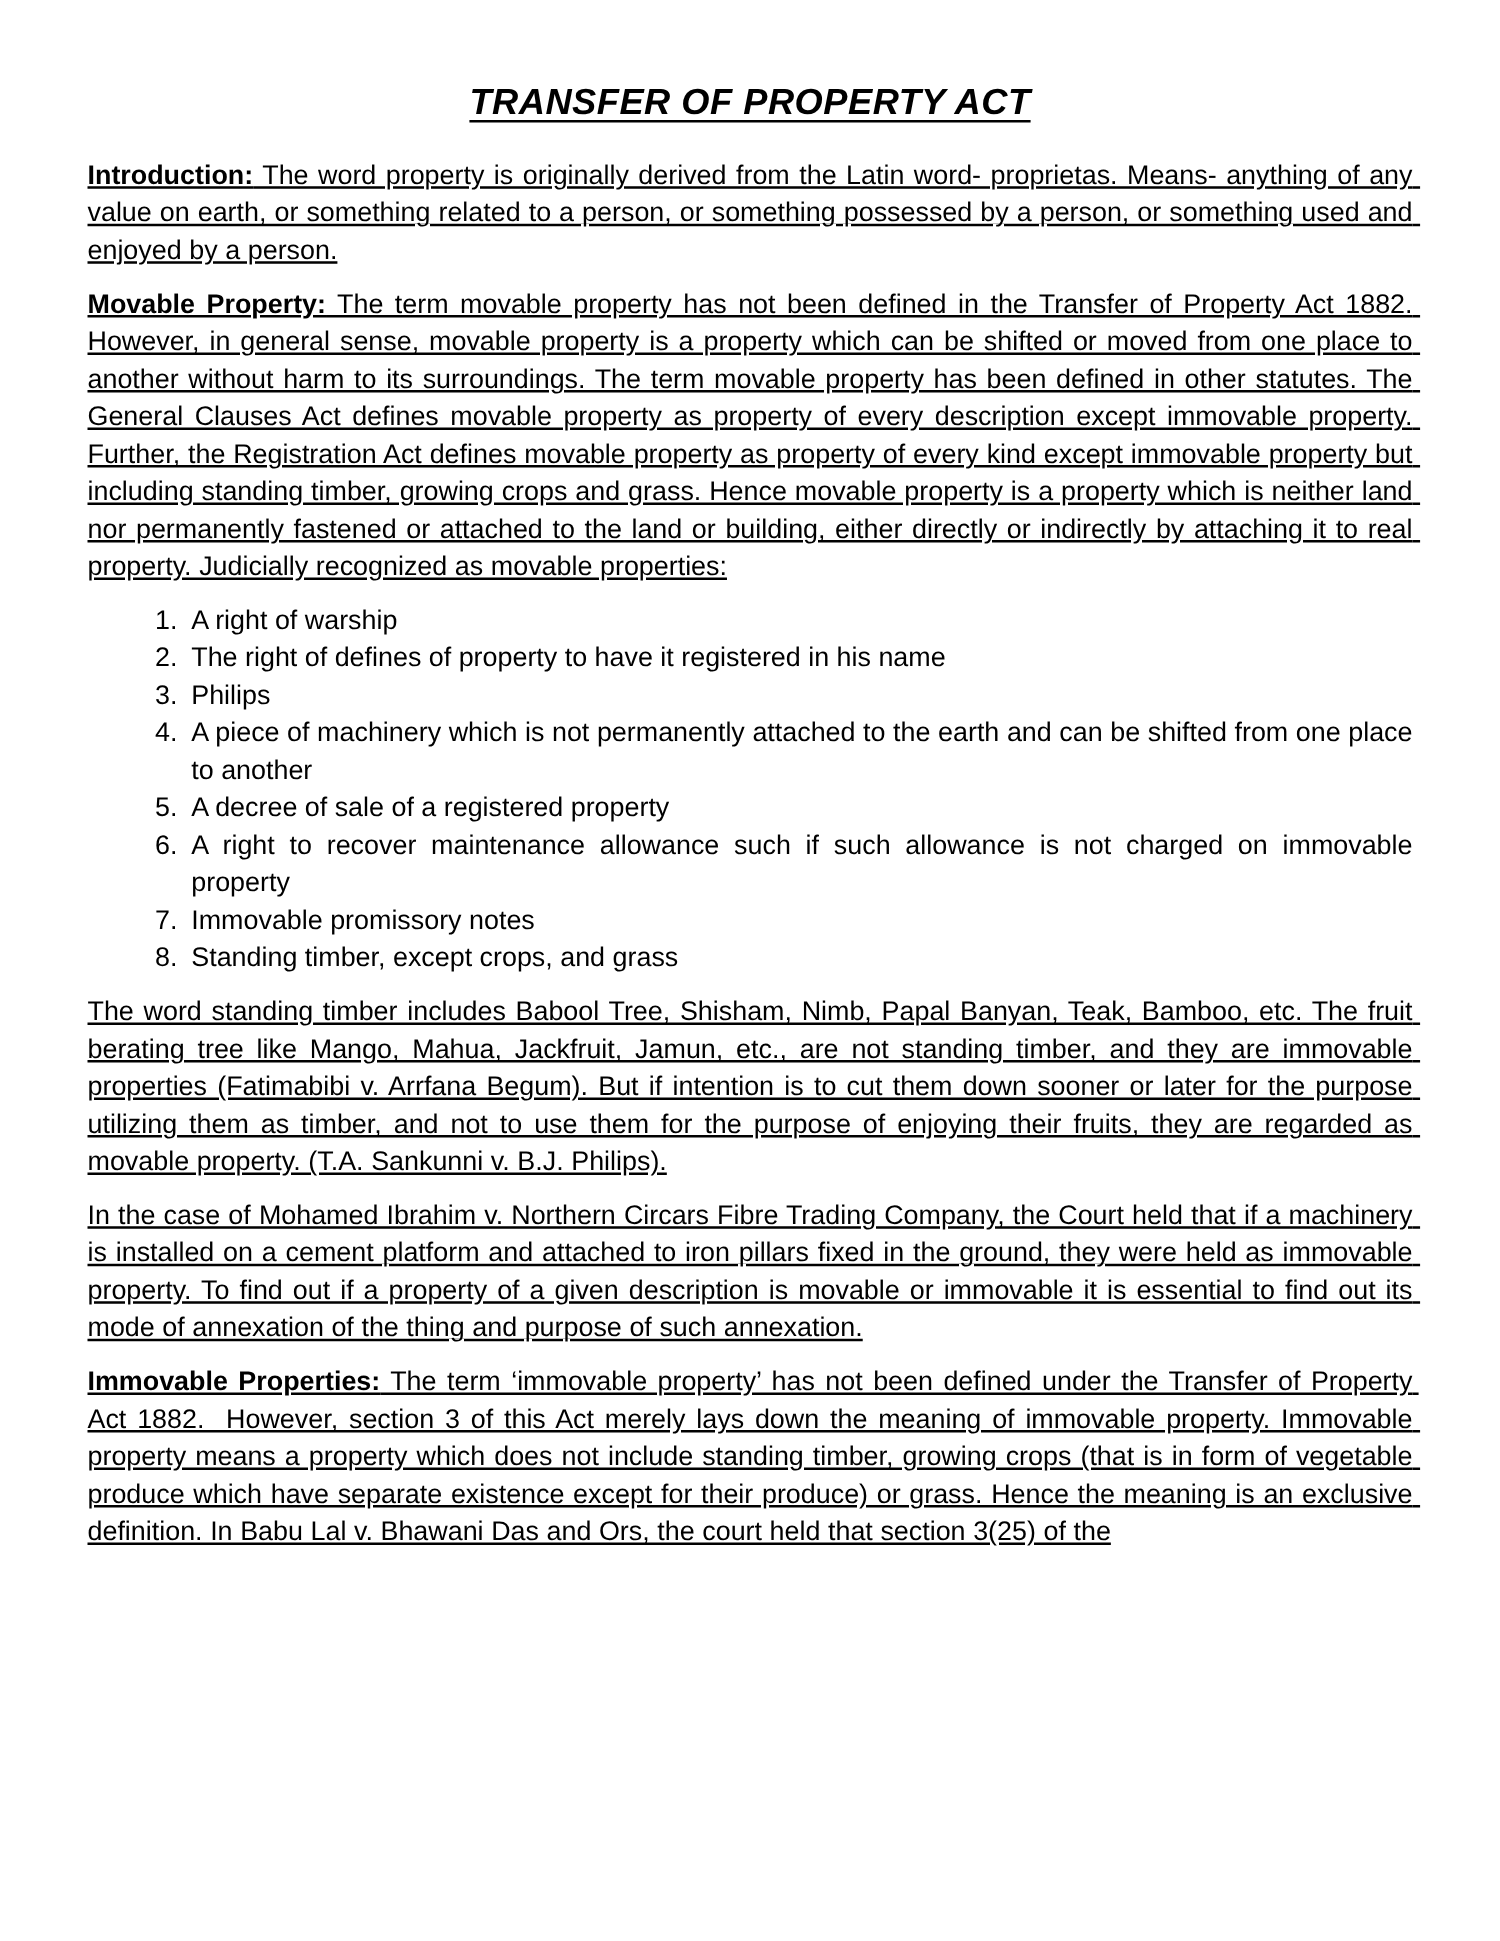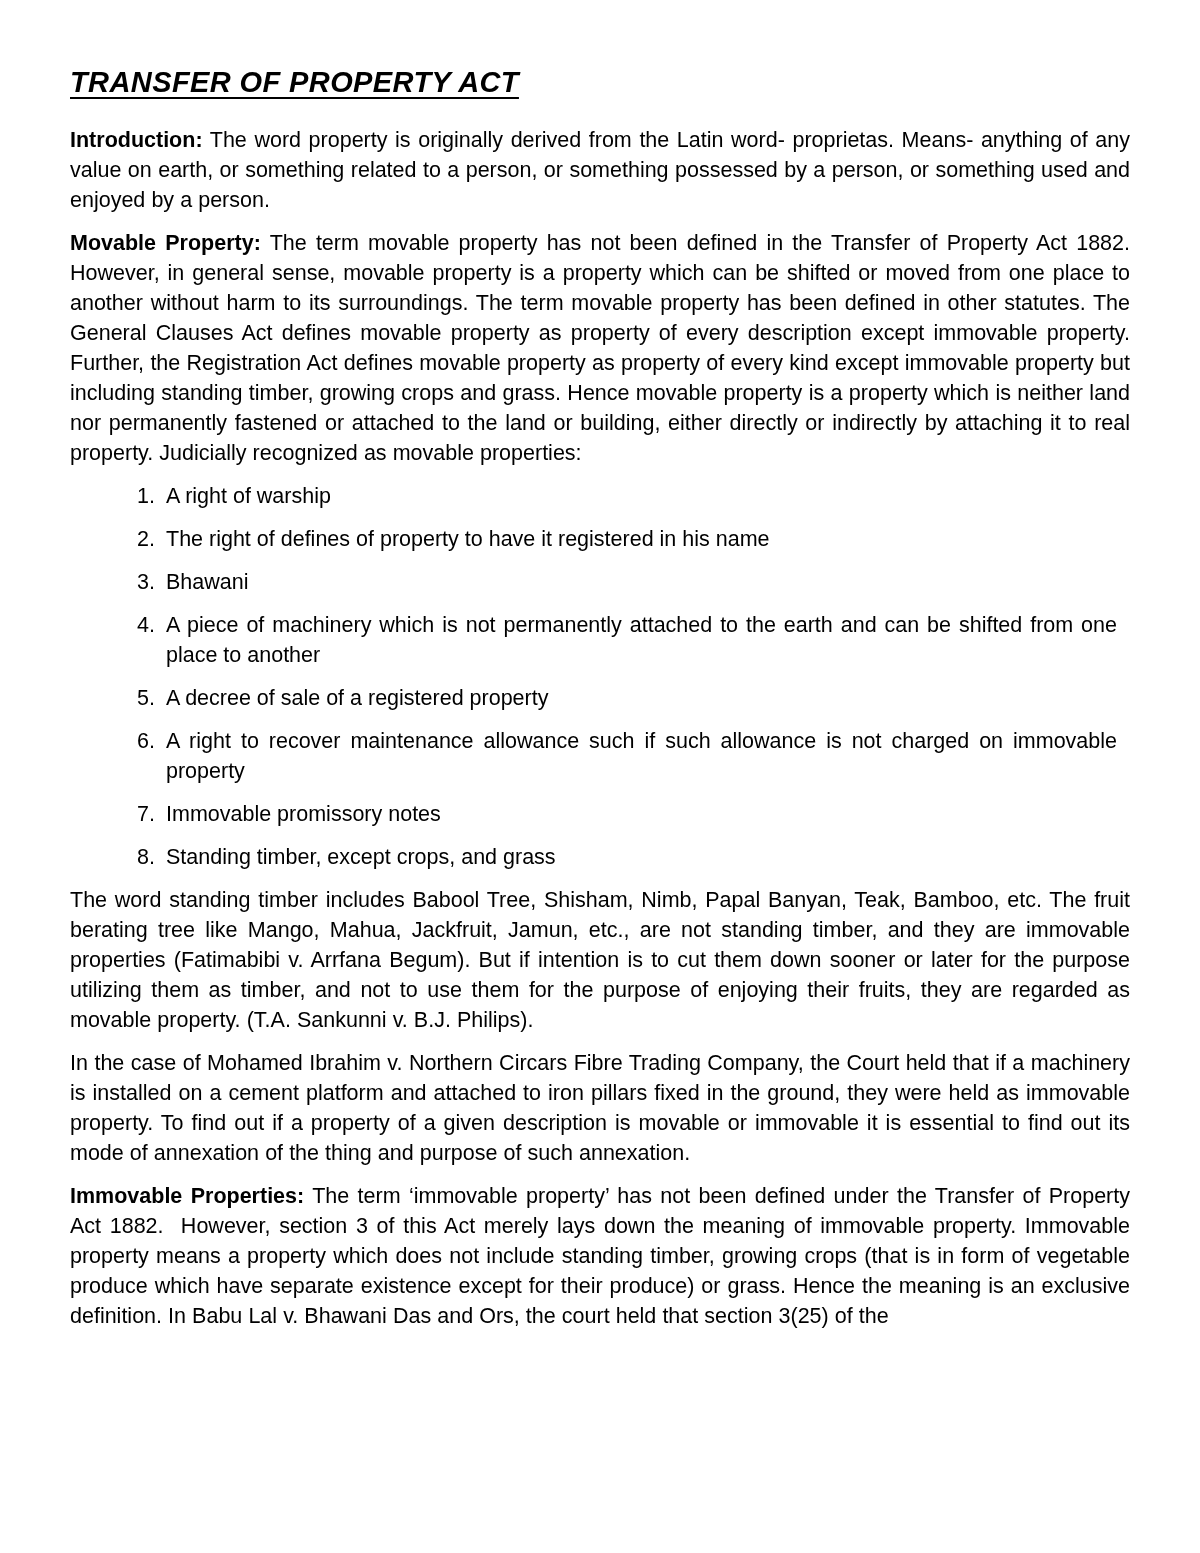--- a/index.html
+++ b/index.html
@@ -15,21 +15,21 @@
     overflow: hidden;
   }
   .page {
     box-sizing: border-box;
     width: 1200px;
     height: 1553px;
     padding: 66px 70px 0 70px;
     background: #ffffff;
   }
   .doc-title {
-    text-align: left;
+    text-align: center;
     font-size: 29px;
     font-weight: bold;
     font-style: italic;
     text-decoration: underline;
     text-underline-offset: 5px;
     letter-spacing: 0.4px;
     margin: 0 0 26px 0;
     line-height: 1.15;
   }
   .section-heading {
@@ -41,33 +41,34 @@
     line-height: 1.15;
     letter-spacing: 0.2px;
   }
   p.body-text {
     font-size: 21.5px;
     line-height: 30px;
     text-align: justify;
     text-justify: inter-word;
     margin: 0 0 13px 0;
     word-spacing: 0.1px;
+    text-decoration: underline;
   }
   p.body-text .lead {
     font-weight: bold;
   }
   ol.movable-list {
     font-size: 21.5px;
     line-height: 30px;
     margin: 5px 0 13px 0;
     padding-left: 78px;
     text-align: justify;
   }
   ol.movable-list li {
-    margin: 13px;
+    margin: 0;
     padding-left: 5px;
   }
   ol.movable-list li::marker {
     font-size: 21.5px;
   }
   .nowrap-sp { white-space: pre-wrap; }
 </style>
 </head>
 <body>
 
@@ -80,21 +81,21 @@
     <span class="lead">Introduction:</span><span class="nowrap-sp"> The word property is originally derived from the Latin word- proprietas. Means- anything of any value on earth, or something related to a person, or something possessed by a person, or something used and enjoyed by a person.</span>
   </p>
 
   <p class="body-text">
     <span class="lead">Movable Property:</span><span class="nowrap-sp"> The term movable property has not been defined in the Transfer of Property Act 1882. However, in general sense, movable property is a property which can be shifted or moved from one place to another without harm to its surroundings. The term movable property has been defined in other statutes. The General Clauses Act defines movable property as property of every description except immovable property. Further, the Registration Act defines movable property as property of every kind except immovable property but including standing timber, growing crops and grass. Hence movable property is a property which is neither land nor permanently fastened or attached to the land or building, either directly or indirectly by attaching it to real property. Judicially recognized as movable properties:</span>
   </p>
 
   <ol class="movable-list">
     <li>A right of warship</li>
     <li>The right of defines of property to have it registered in his name</li>
-    <li>Bhawani</li>
+    <li>Philips</li>
     <li>A piece of machinery which is not permanently attached to the earth and can be shifted from one place to another</li>
     <li>A decree of sale of a registered property</li>
     <li>A right to recover maintenance allowance such if such allowance is not charged on immovable property</li>
     <li>Immovable promissory notes</li>
     <li>Standing timber, except crops, and grass</li>
   </ol>
 
   <p class="body-text">
     <span class="nowrap-sp">The word standing timber includes Babool Tree, Shisham, Nimb, Papal Banyan, Teak, Bamboo, etc. The fruit berating tree like Mango, Mahua, Jackfruit, Jamun, etc., are not standing timber, and they are immovable properties (Fatimabibi v. Arrfana Begum). But if intention is to cut them down sooner or later for the purpose utilizing them as timber, and not to use them for the purpose of enjoying their fruits, they are regarded as movable property. (T.A. Sankunni v. B.J. Philips).</span>
   </p>

